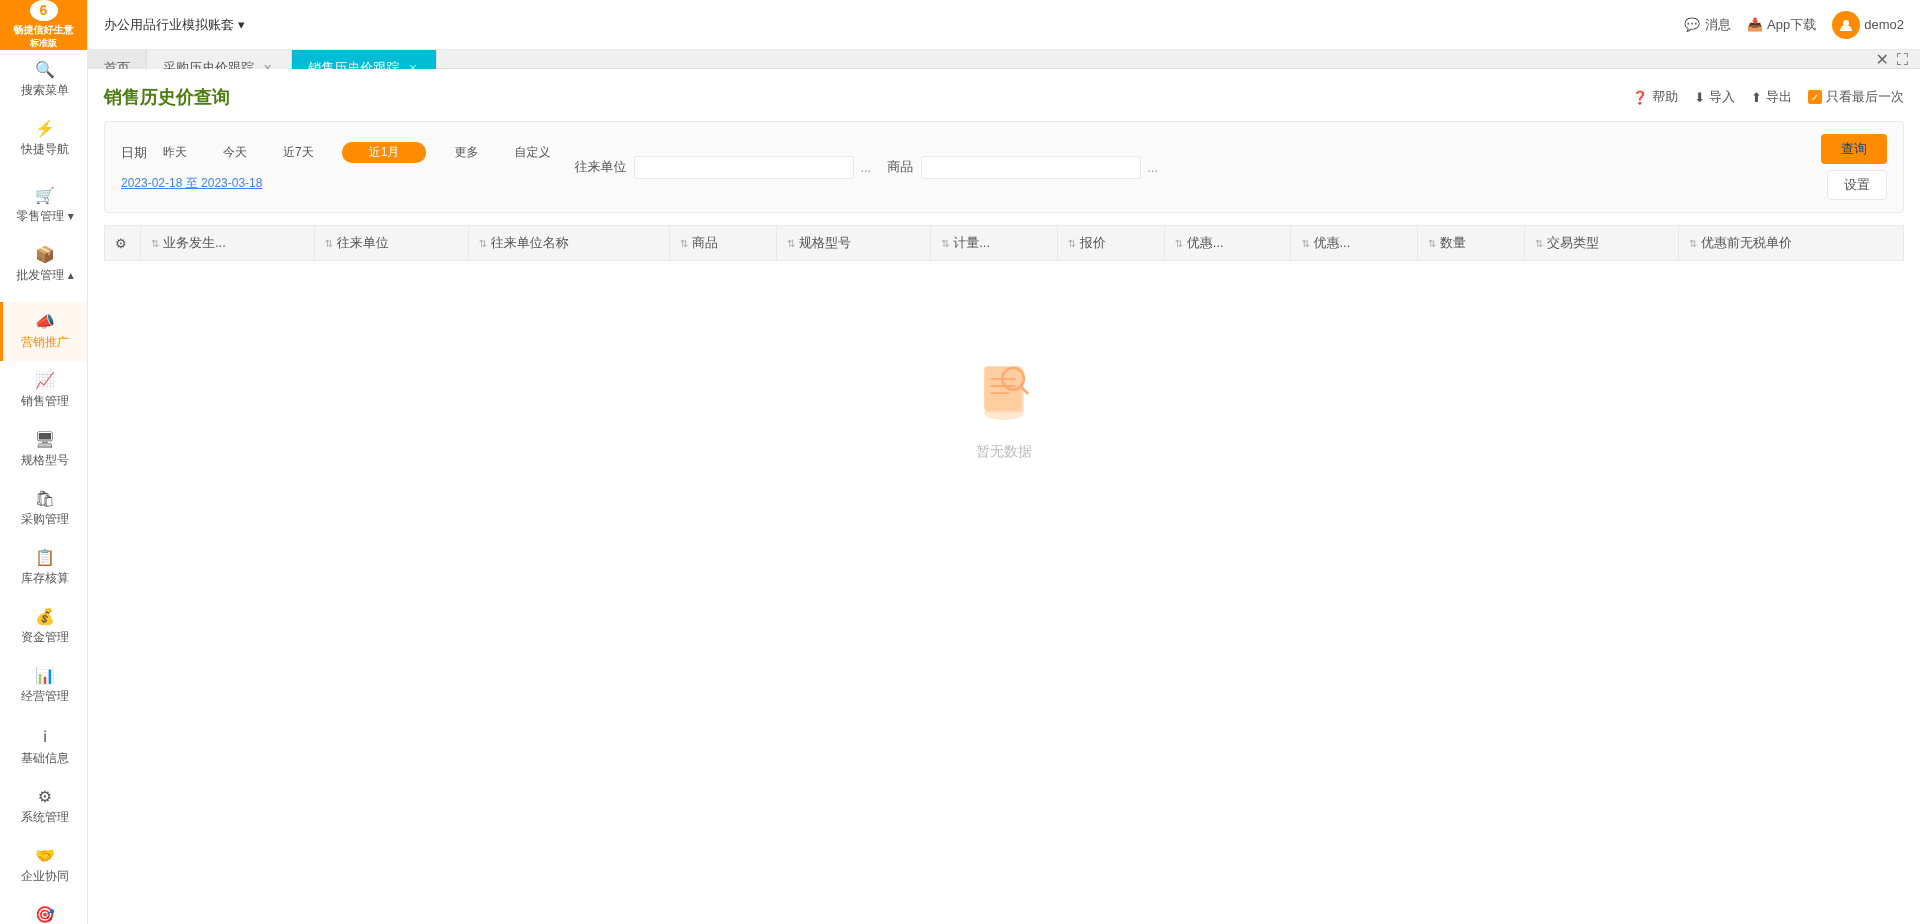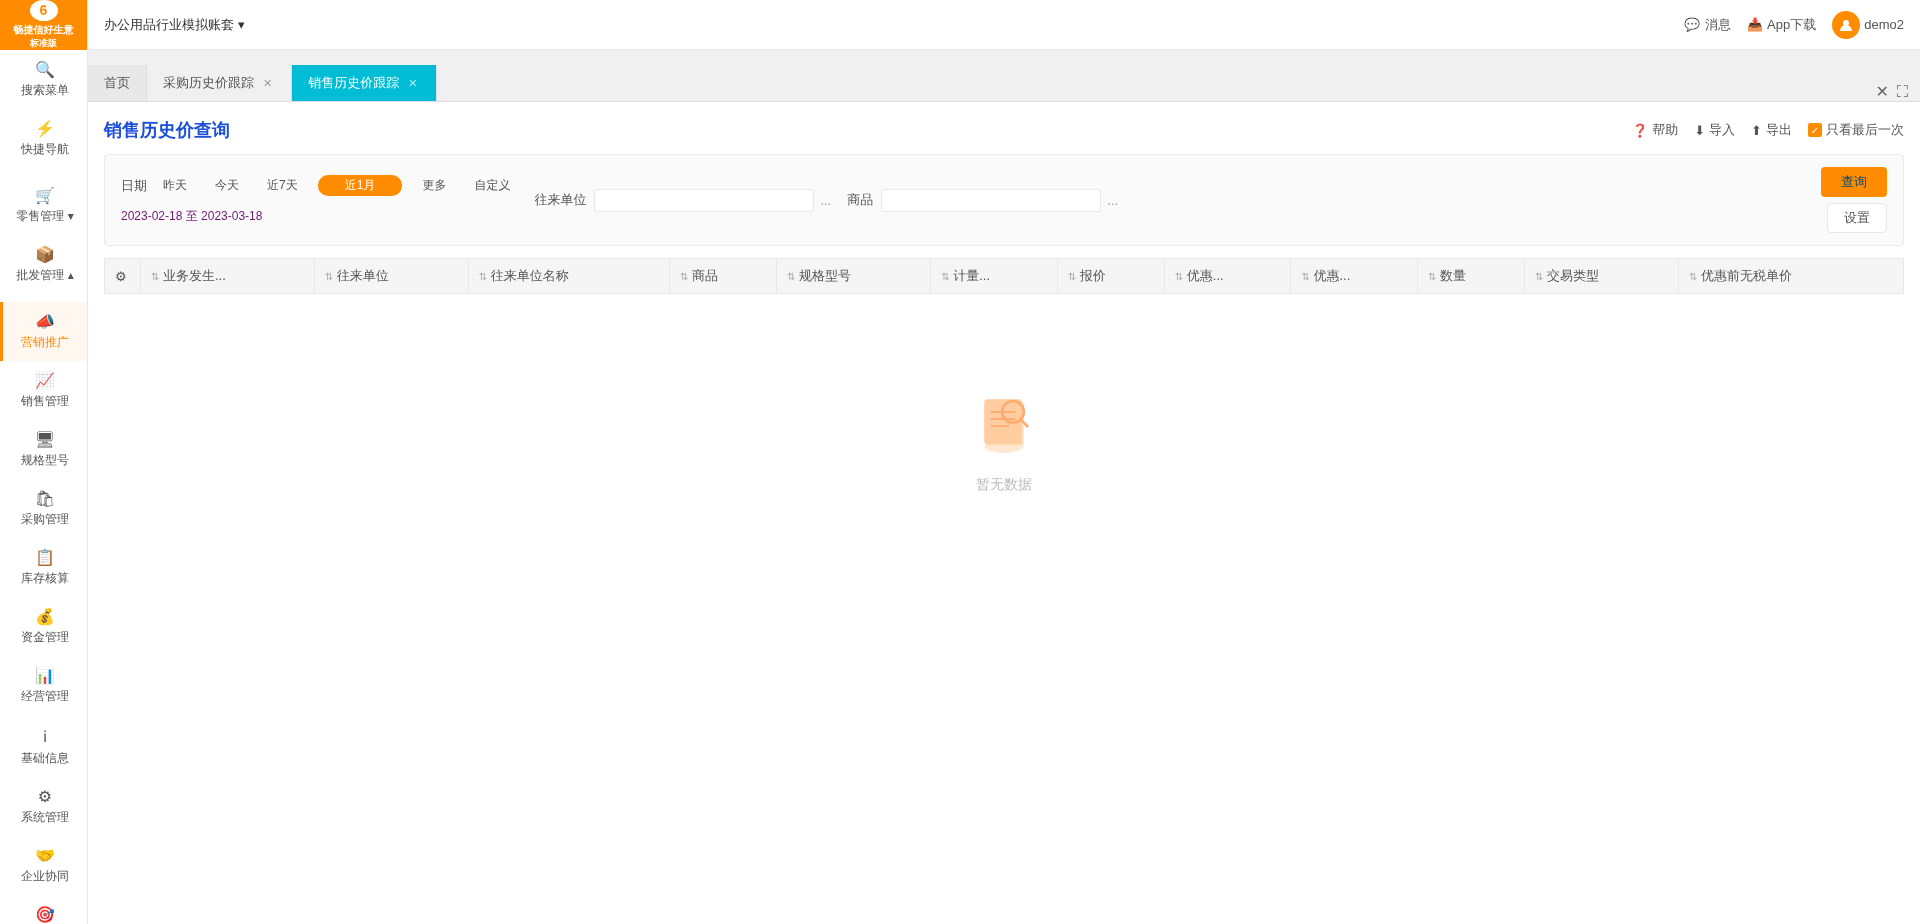--- a/index.html
+++ b/index.html
@@ -106,23 +106,23 @@
       align-items: center;
       justify-content: center;
       color: #fff;
       font-size: 12px;
     }
 
     
     .tabbar {
       background: #f0f0f0;
       display: flex;
-      align-items: flex-end;
+      align-items: flex-start;
       border-bottom: 1px solid #ddd;
-      height: 52px;
+      height: 19px;
     }
     .tab {
       height: 36px;
       padding: 0 16px;
       display: flex;
       align-items: center;
       gap: 6px;
       font-size: 13px;
       cursor: pointer;
       border-right: 1px solid #ddd;
@@ -169,21 +169,21 @@
 
     
     .page-header {
       display: flex;
       align-items: center;
       justify-content: space-between;
     }
     .page-title {
       font-size: 18px;
       font-weight: bold;
-      color: #1d4ed8;
+      color: #4d7c0f;
     }
     .page-header-actions {
       display: flex;
       align-items: center;
       gap: 16px;
       font-size: 13px;
       color: #555;
     }
     .page-header-action {
       display: flex;
@@ -226,41 +226,42 @@
       gap: 8px;
     }
     .filter-label {
       color: #555;
       font-size: 13px;
       white-space: nowrap;
     }
     .date-shortcuts {
       display: flex;
       align-items: flex-start;
-      gap: 12px;
+      gap: 20px;
     }
     .date-btn {
       padding: 2px 8px;
       border-radius: 3px;
       font-size: 12px;
       cursor: pointer;
       color: #555;
       border: none;
       background: transparent;
     }
     .date-btn.active {
       background: #ff8c00;
       color: #fff;
       border-radius: 10px;
       padding: 2px 27px;
     }
     .date-range {
       font-size: 12px;
-      color: #701a75;
+      color: #3b82f6;
       margin-top: 10px;
+      text-decoration: underline;
     }
     .filter-date-col {
       display: flex;
       flex-direction: column;
       gap: 2px;
     }
     .filter-input-group {
       display: flex;
       align-items: center;
       gap: 6px;

